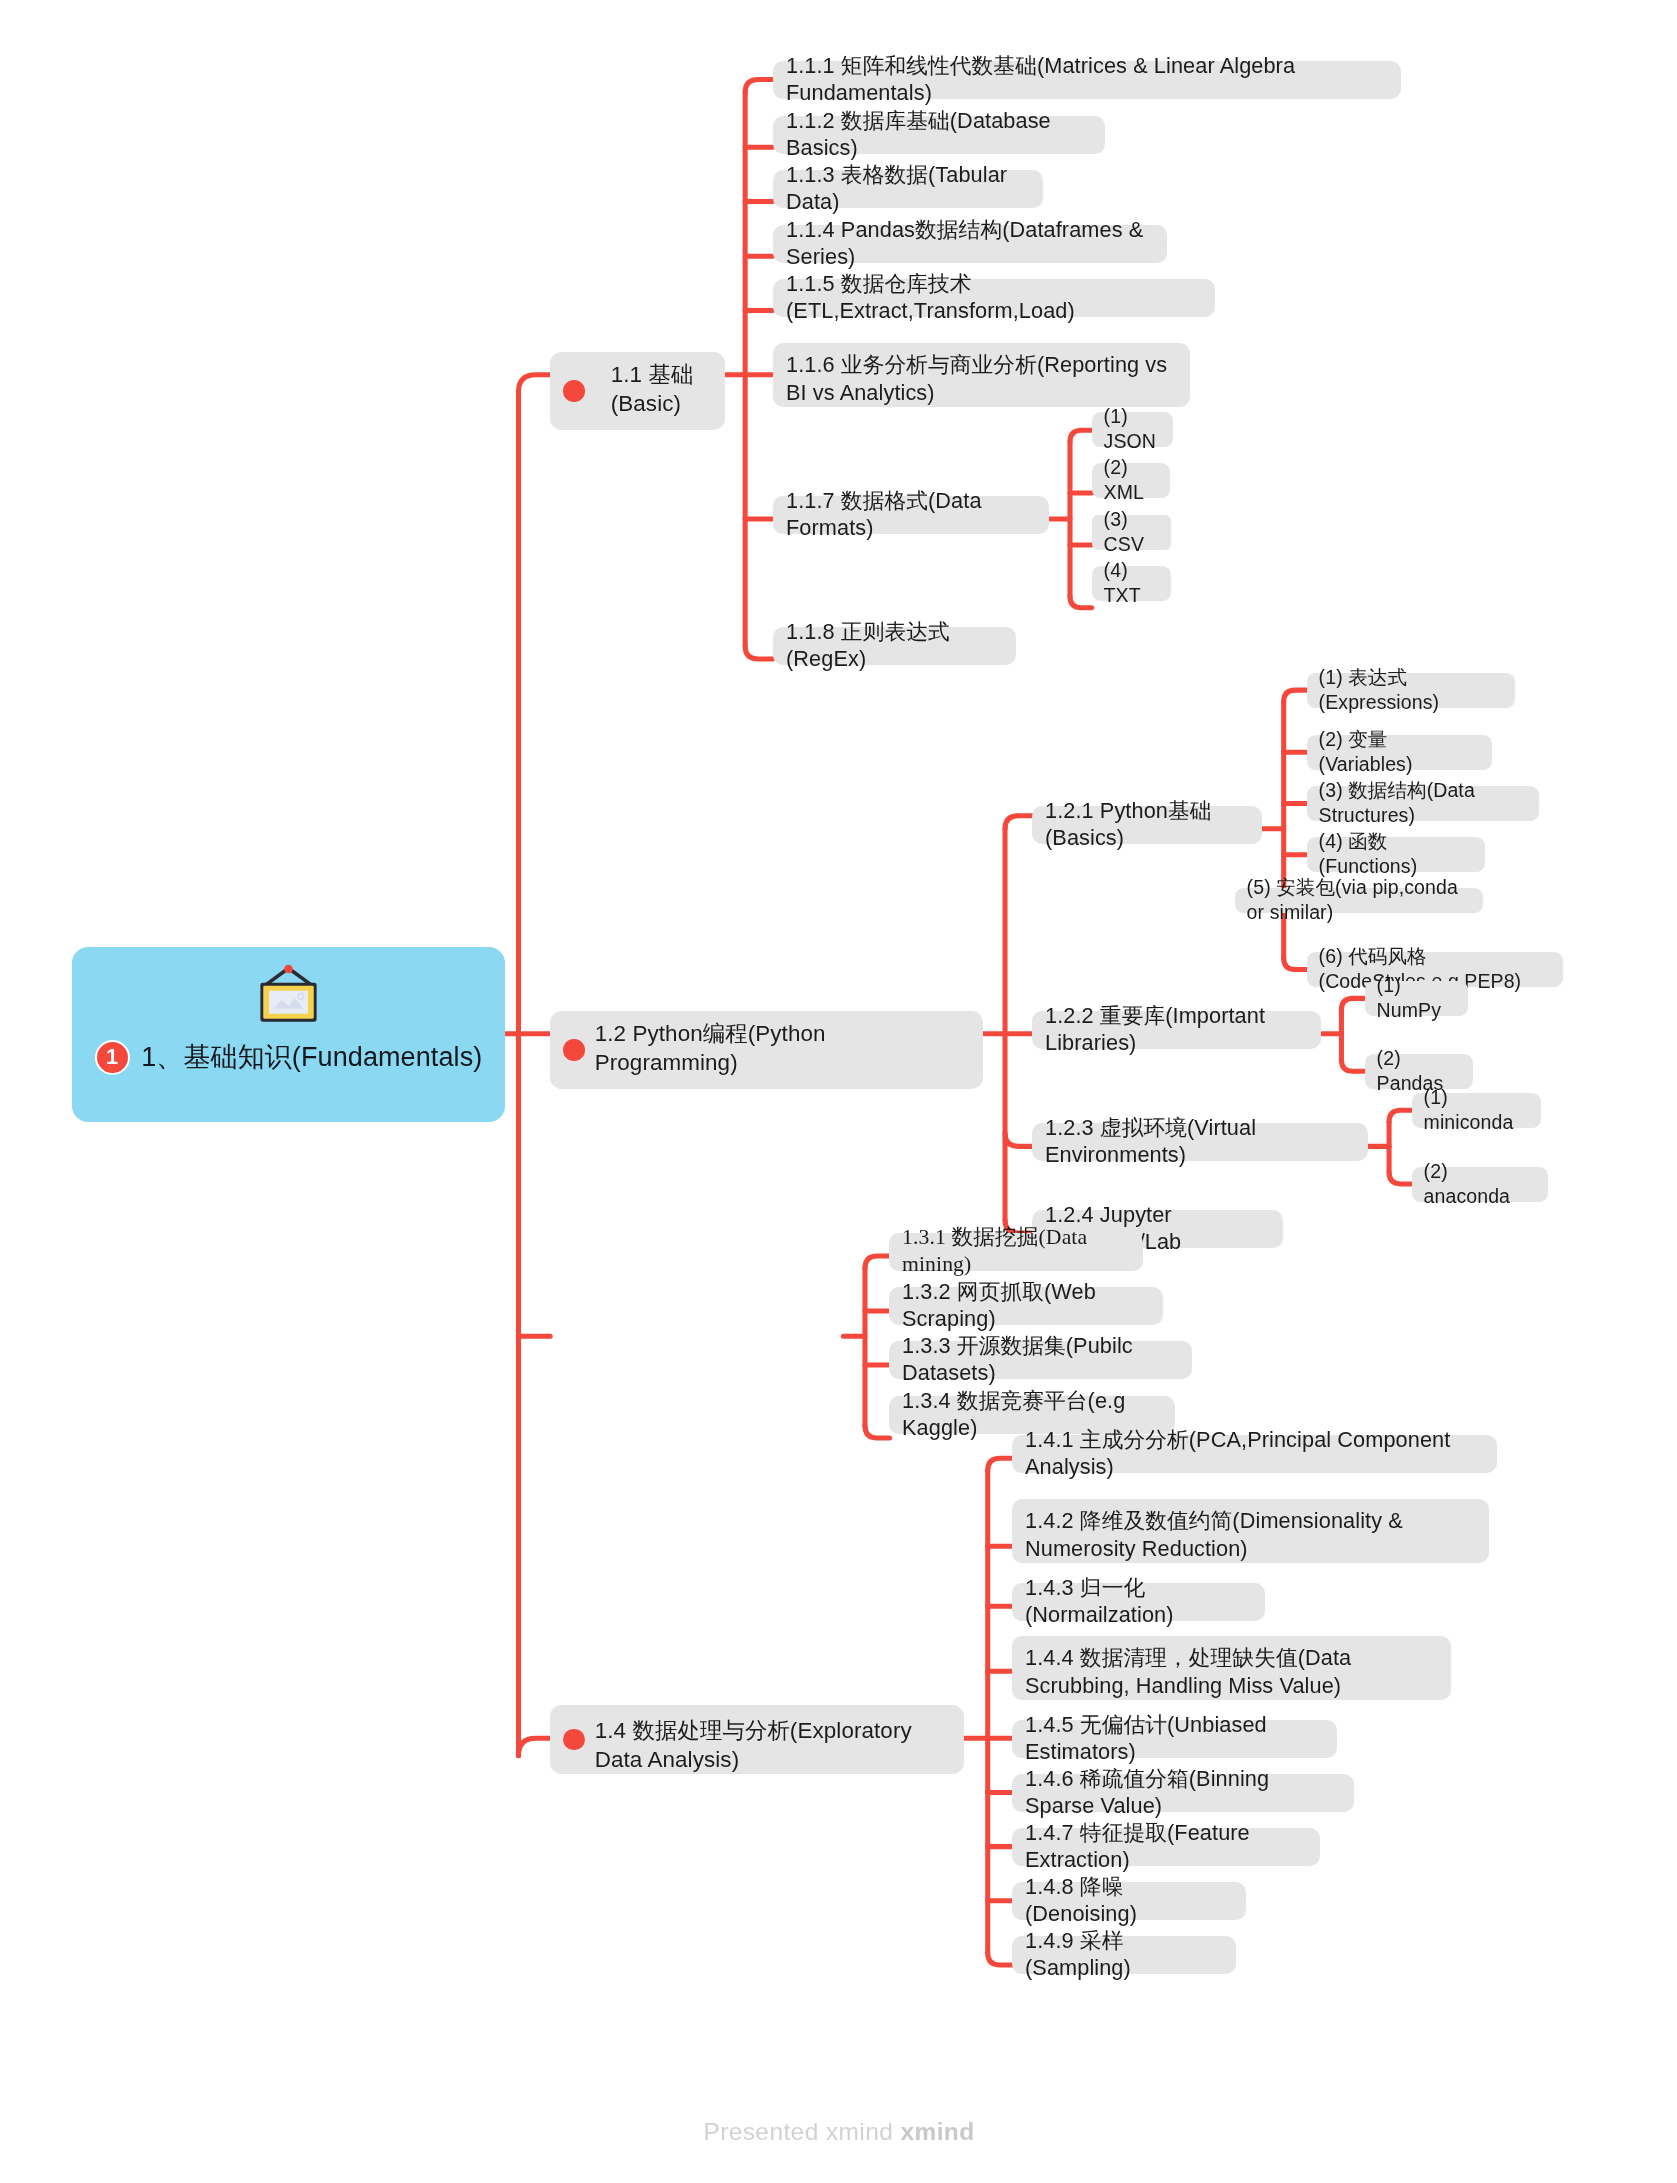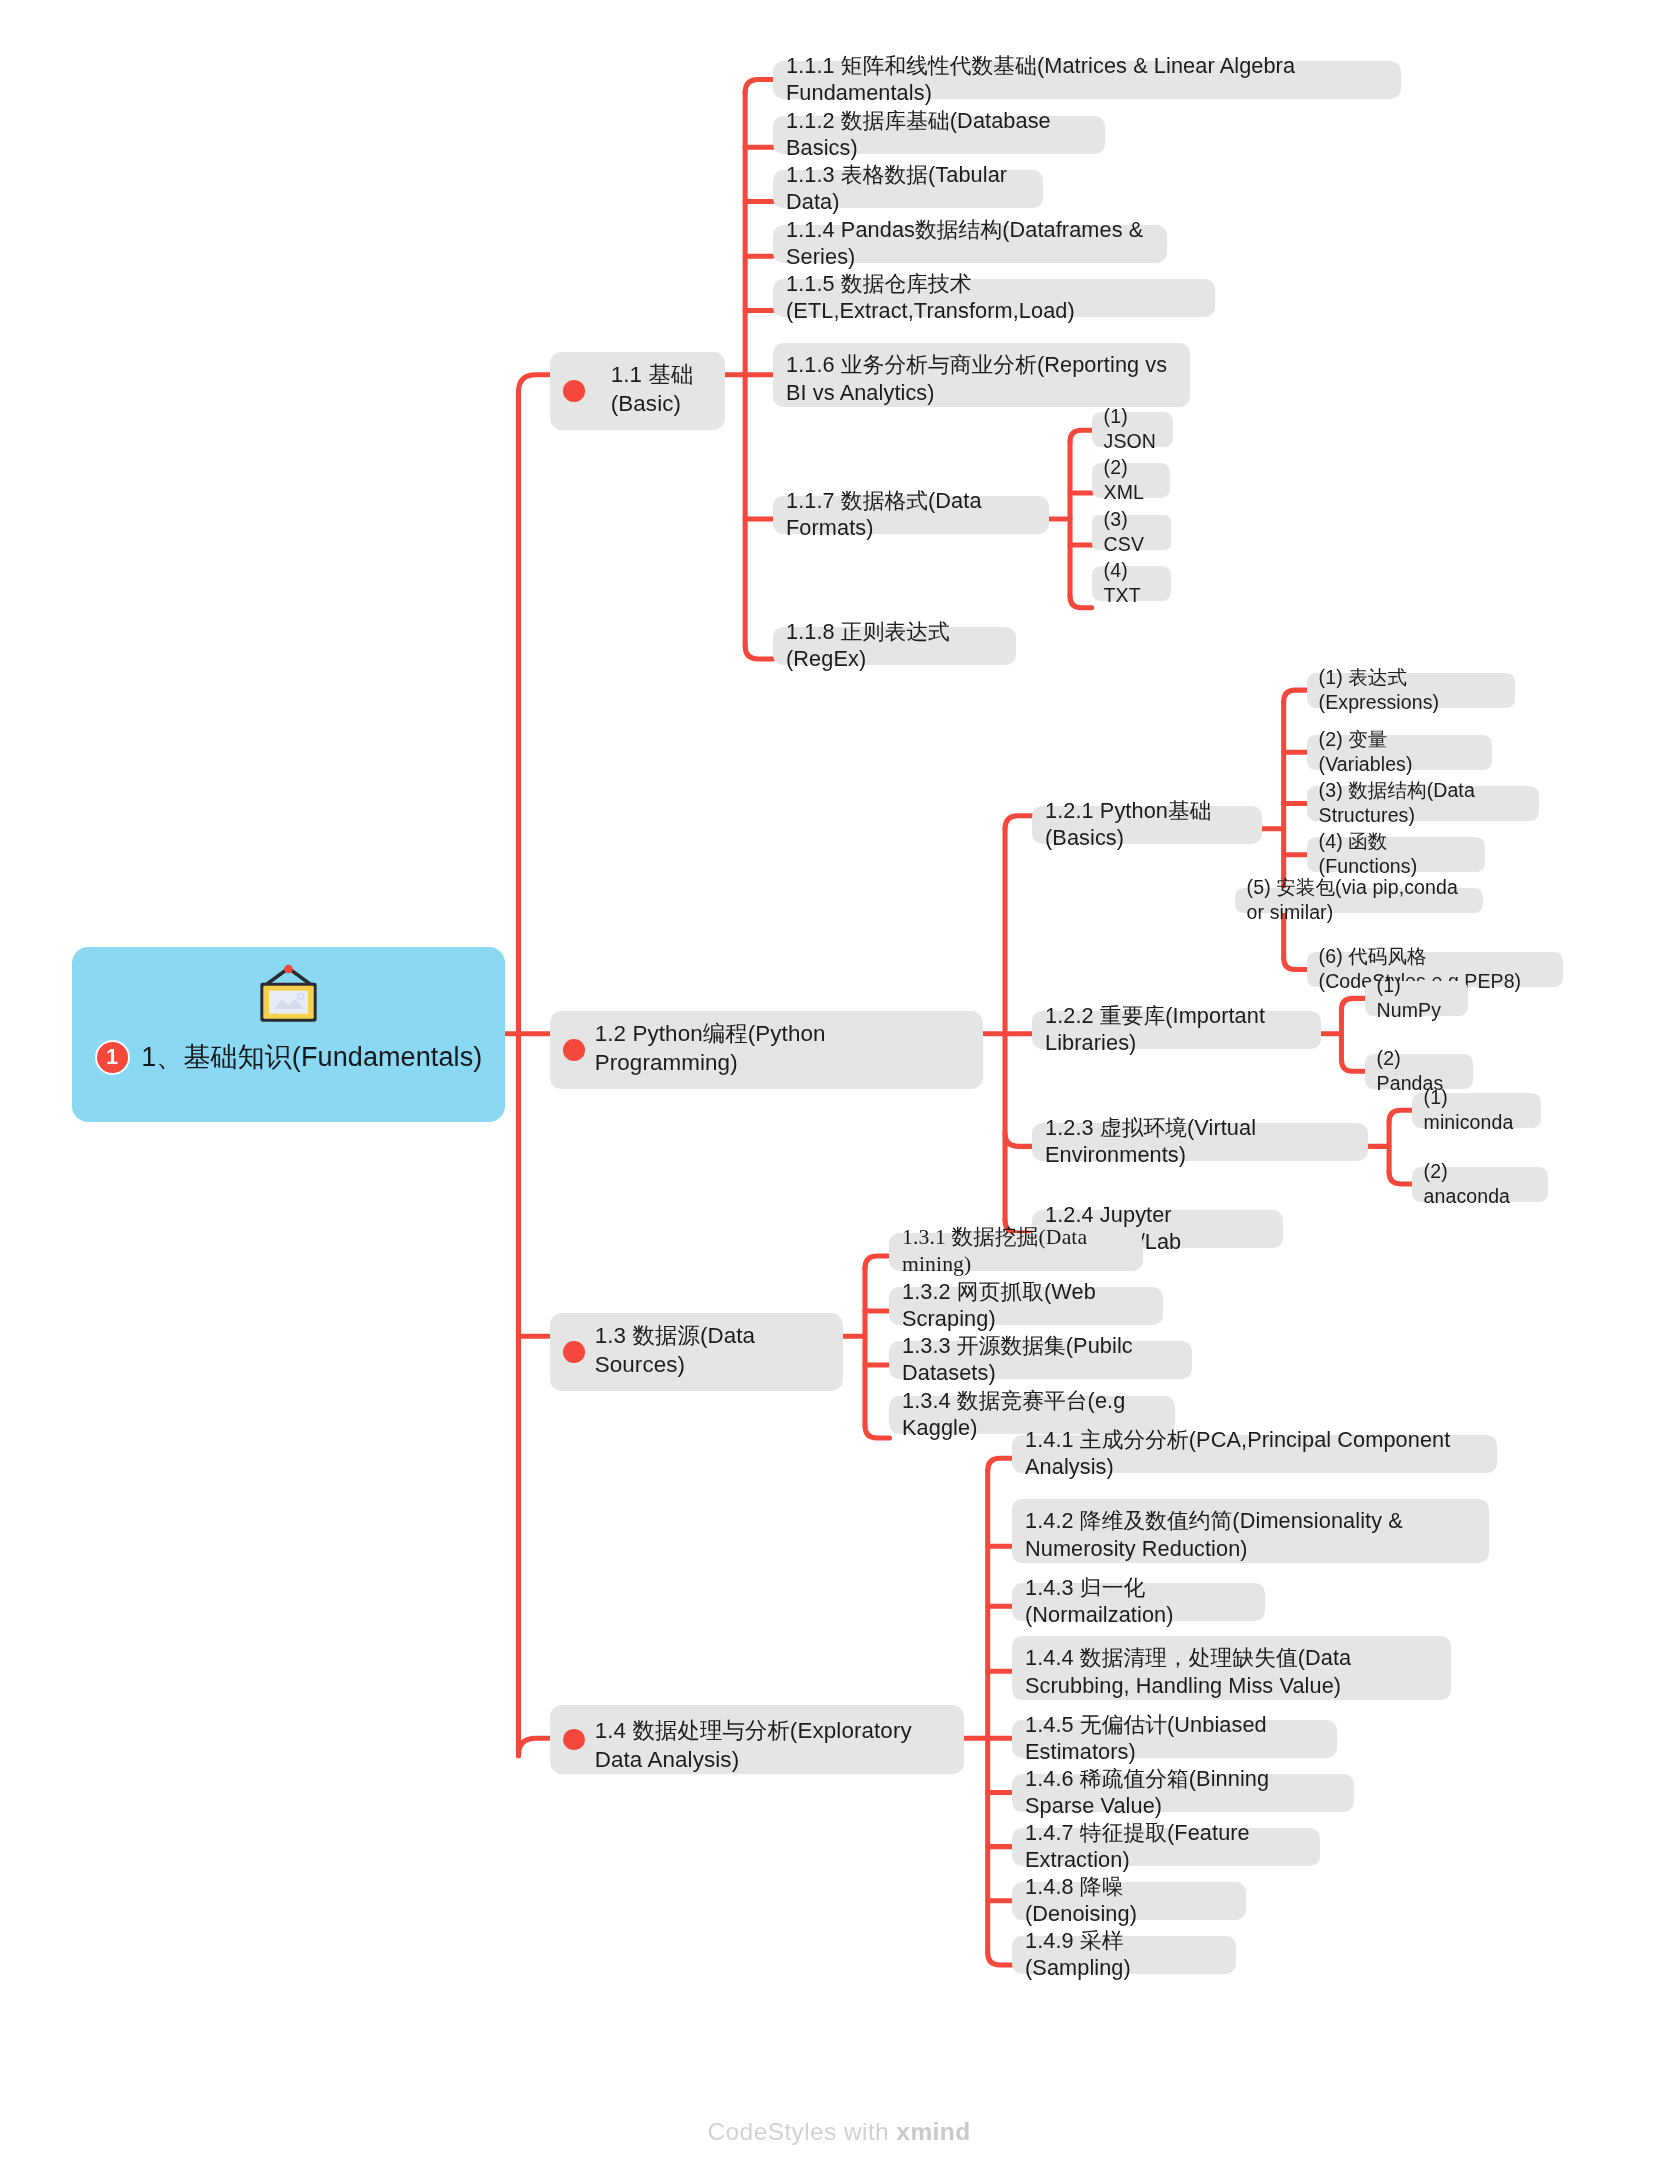--- a/index.html
+++ b/index.html
@@ -320,24 +320,20 @@
     <span>(2) Pandas</span>
   </div>
 
   <div class="node lvl3" style="left:1412px; top:1093px; width:129px; height:35px;">
     <span>(1) miniconda</span>
   </div>
   <div class="node lvl3" style="left:1412px; top:1167px; width:136px; height:35px;">
     <span>(2) anaconda</span>
   </div>
 
-  <div class="node branch" style="left:550px; top:1313px; width:293px;">
-    <span class="dot"></span>
-    <span>1.3 数据源(Data Sources)</span>
-  </div>
 
   <div class="node" style="left:889px; top:1233px; width:254px; height:38px;font-family:Liberation Serif, serif;">
     <span>1.3.1 数据挖掘(Data mining)</span>
   </div>
   <div class="node" style="left:889px; top:1287px; width:274px; height:38px;">
     <span>1.3.2 网页抓取(Web Scraping)</span>
   </div>
   <div class="node" style="left:889px; top:1341px; width:303px; height:38px;">
     <span>1.3.3 开源数据集(Pubilc Datasets)</span>
   </div>
@@ -372,17 +368,17 @@
     <span>1.4.7 特征提取(Feature Extraction)</span>
   </div>
   <div class="node" style="left:1012px; top:1882px; width:234px; height:38px;">
     <span>1.4.8 降噪(Denoising)</span>
   </div>
   <div class="node" style="left:1012px; top:1936px; width:224px; height:38px;">
     <span>1.4.9 采样(Sampling)</span>
   </div>
 
   <div id="footer">
-    <span>CodeStyles with </span><b>xmind</b>
+    <span>Presented xmind </span><b>xmind</b>
   </div>
 
 </div>
 
 
 </body></html>

